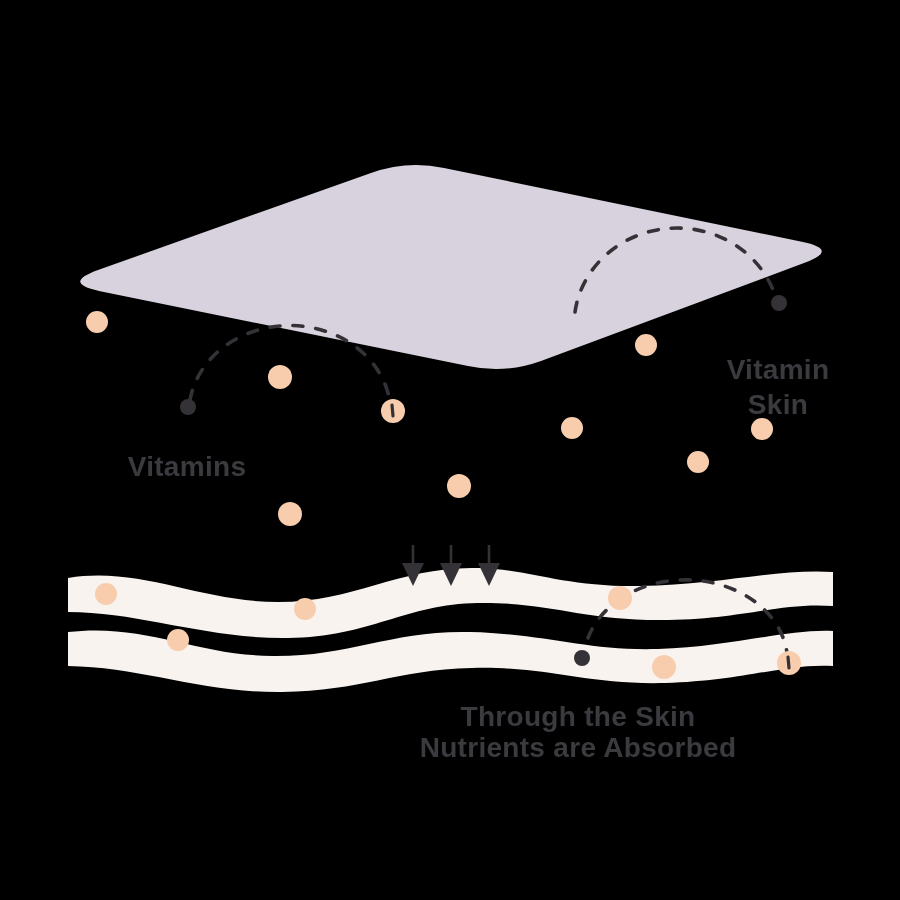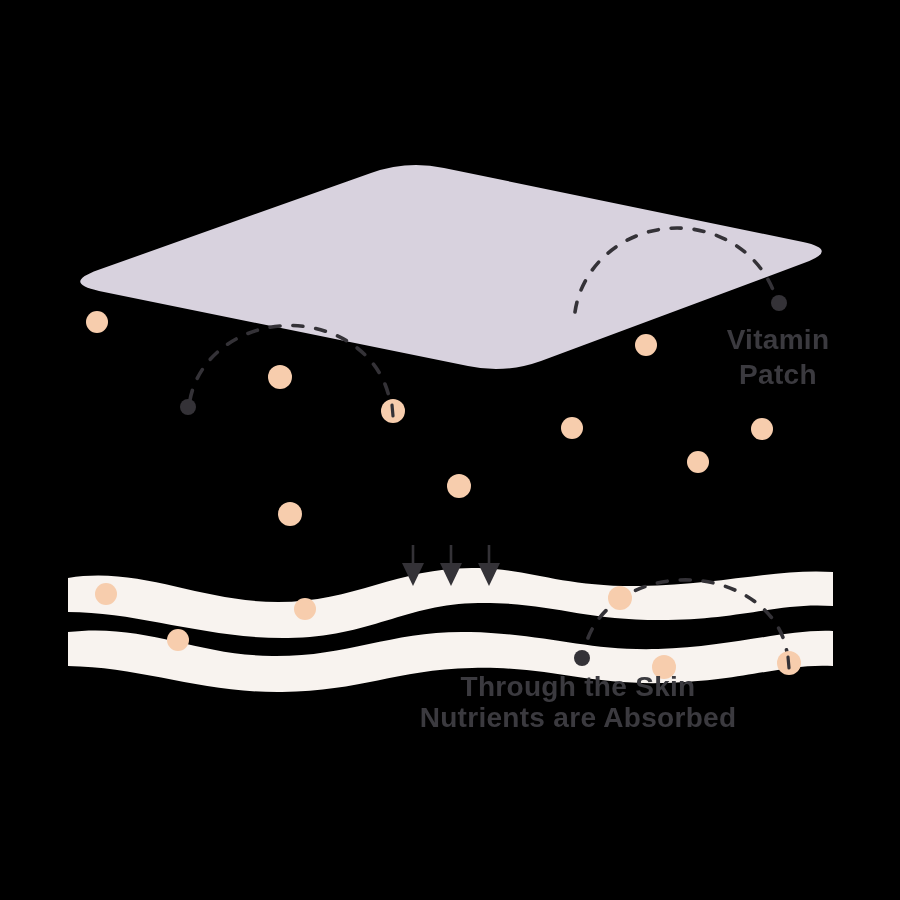--- a/index.html
+++ b/index.html
@@ -17,20 +17,21 @@
   .arc{fill:none;stroke:var(--ink);stroke-width:3.6;stroke-dasharray:10 13;stroke-linecap:round;}
   .tdash{stroke:var(--ink);stroke-width:3.2;stroke-linecap:round;}
   .arrow-stem{stroke:var(--ink);stroke-width:2.6;}
   .arrow-head{fill:var(--ink);}
   .dot-peach{fill:var(--peach);}
   .dot-ink{fill:var(--ink);}
   .label{
     position:absolute;transform:translateX(-50%);text-align:center;
     color:var(--text);font-weight:700;font-size:28px;letter-spacing:.3px;
     white-space:nowrap;
+    margin-top:30px;
   }
   .label div{line-height:36px;}
   .label--vitamins{left:187px;top:418px;}
   .label--vitamins div{line-height:37px;}
   .label--patch{left:778px;top:322px;}
   .label--patch div{line-height:35px;}
   .label--nutrients{left:578px;top:671px;}
   .label--nutrients div{line-height:31px;}
 </style>
 </head>
@@ -98,22 +99,23 @@
         <circle cx="582" cy="658" r="8" class="dot-ink"></circle>
       </g>
 
     <g>
       <line class="tdash" x1="392" y1="405" x2="393" y2="416"></line>
       <line class="tdash" x1="788" y1="657" x2="789" y2="668"></line>
     </g>
   </svg>
 
   <div class="label label--vitamins">
+    <div>Vitamins</div>
   </div>
   <div class="label label--patch">
     <div>Vitamin</div>
-    <div>Patch</div>
+    <div>Skin</div>
   </div>
   <div class="label label--nutrients">
     <div>Through the Skin</div>
     <div>Nutrients are Absorbed</div>
   </div>
 </div>
 
 </body></html>

